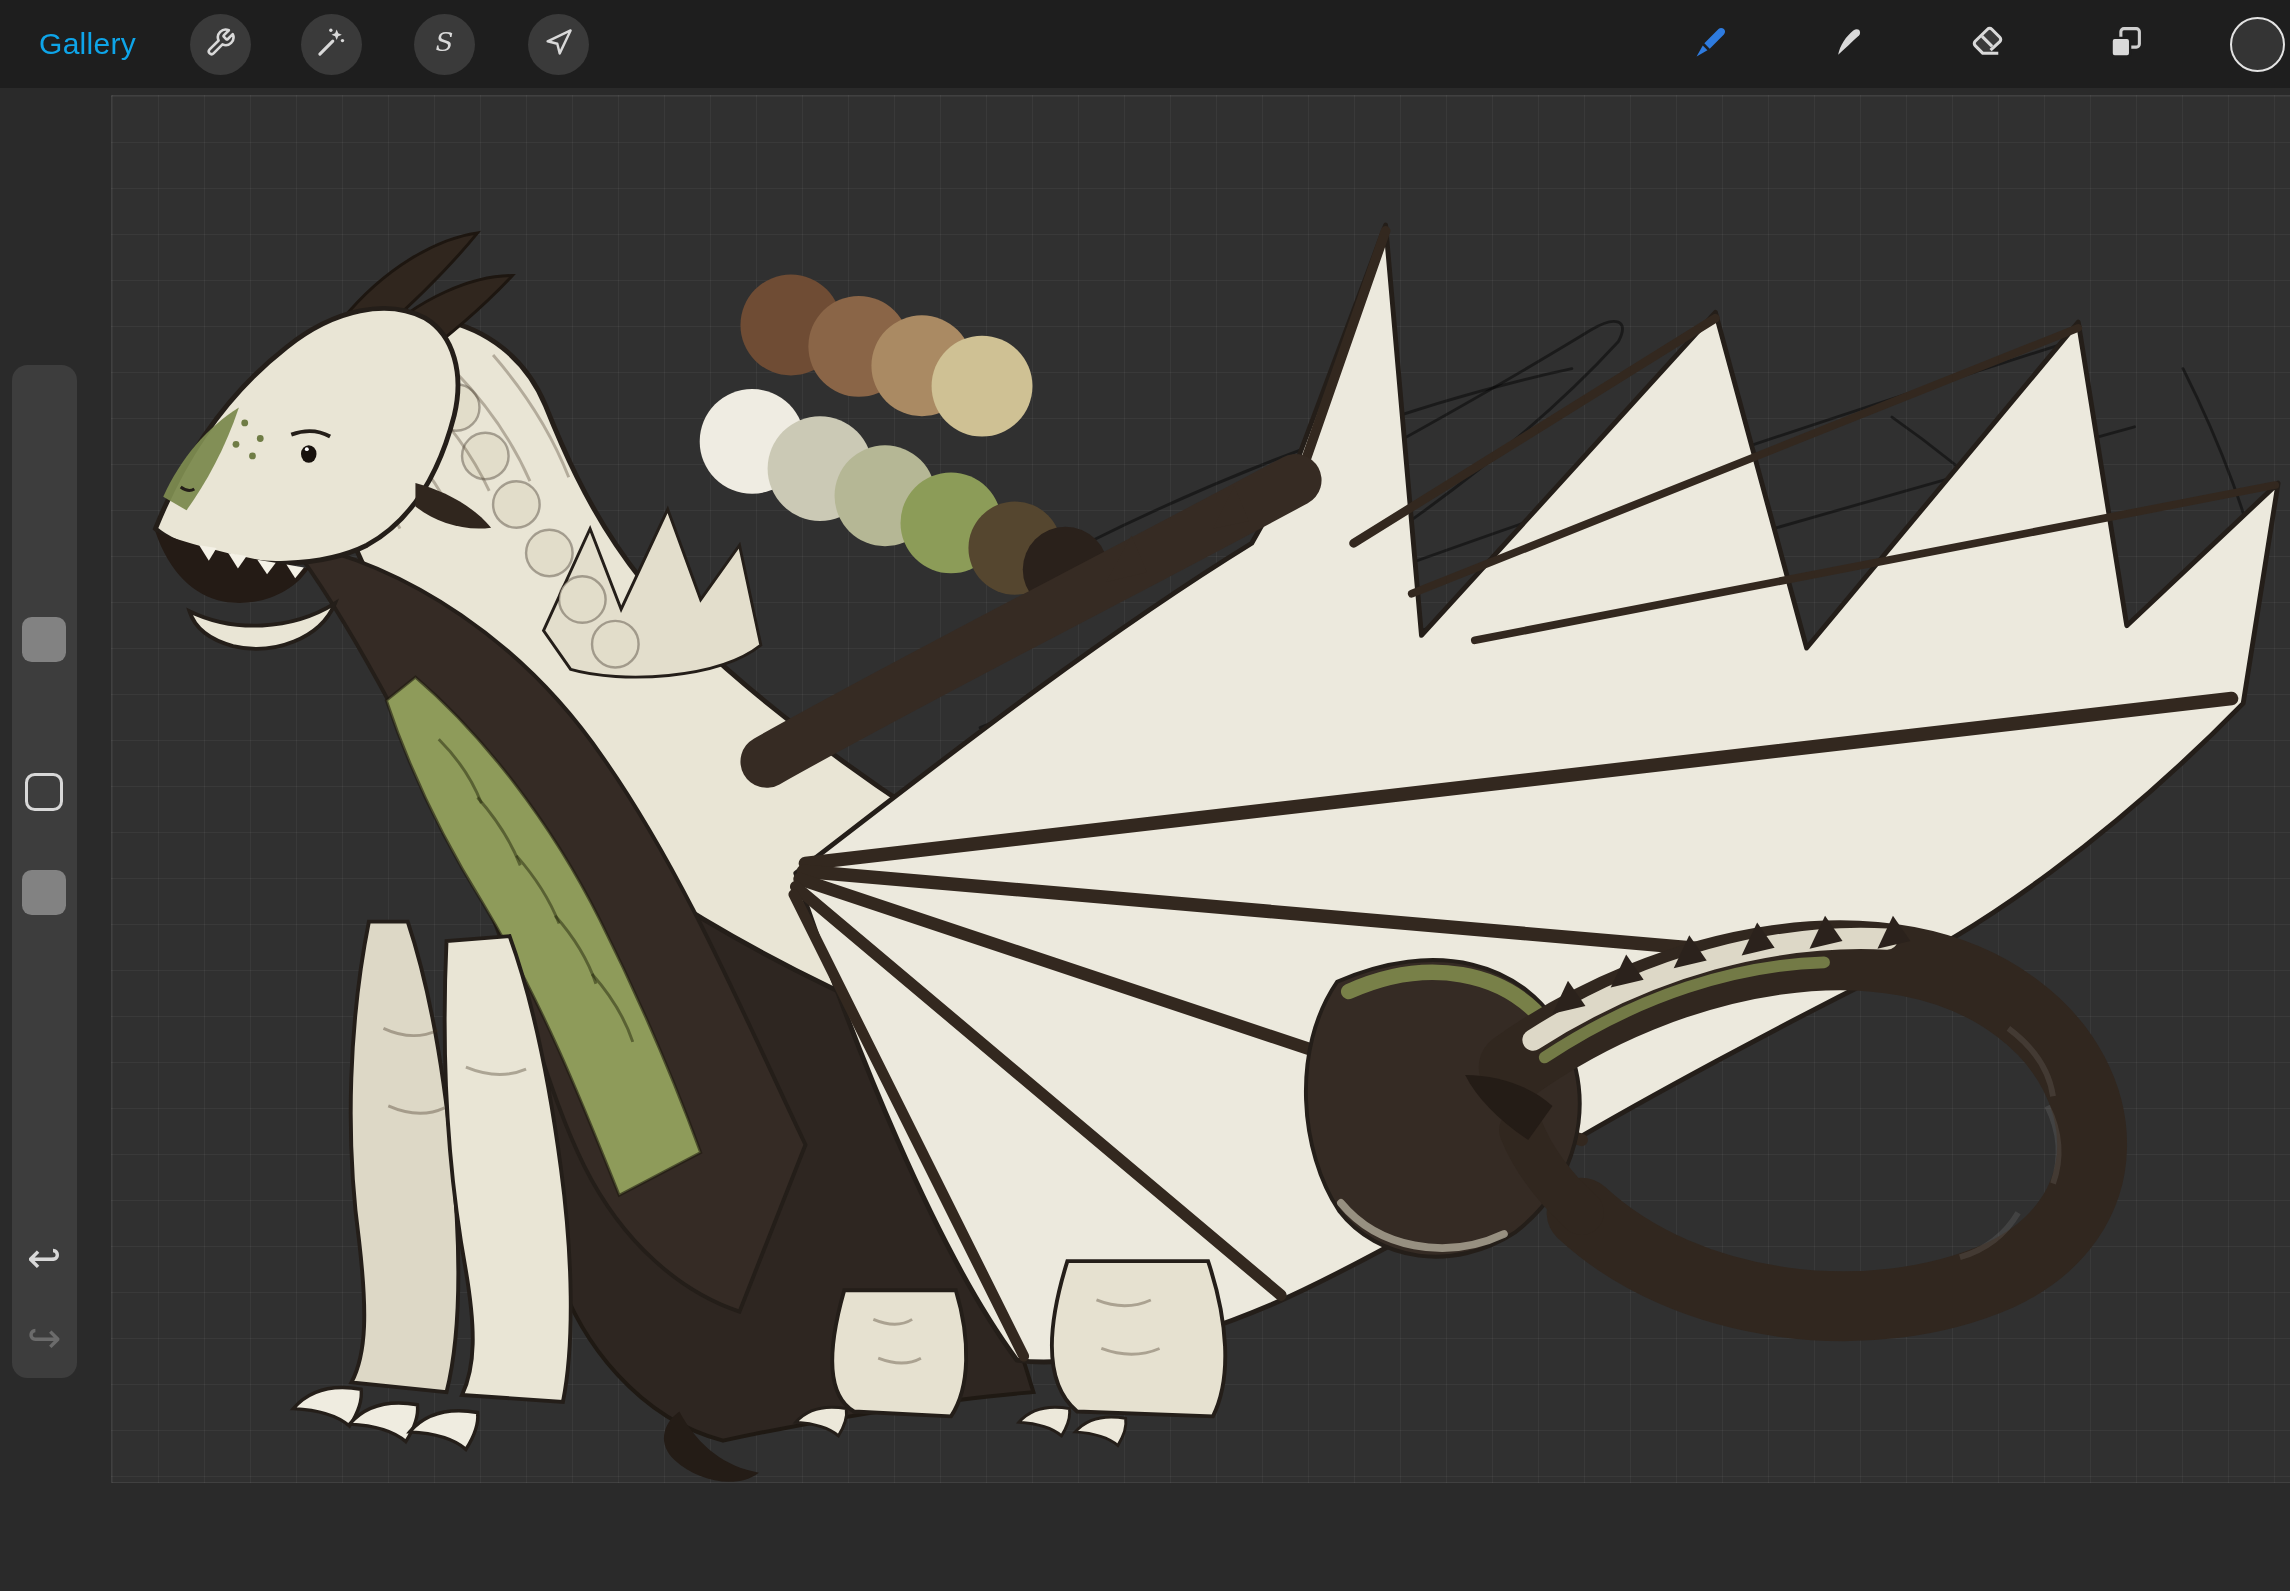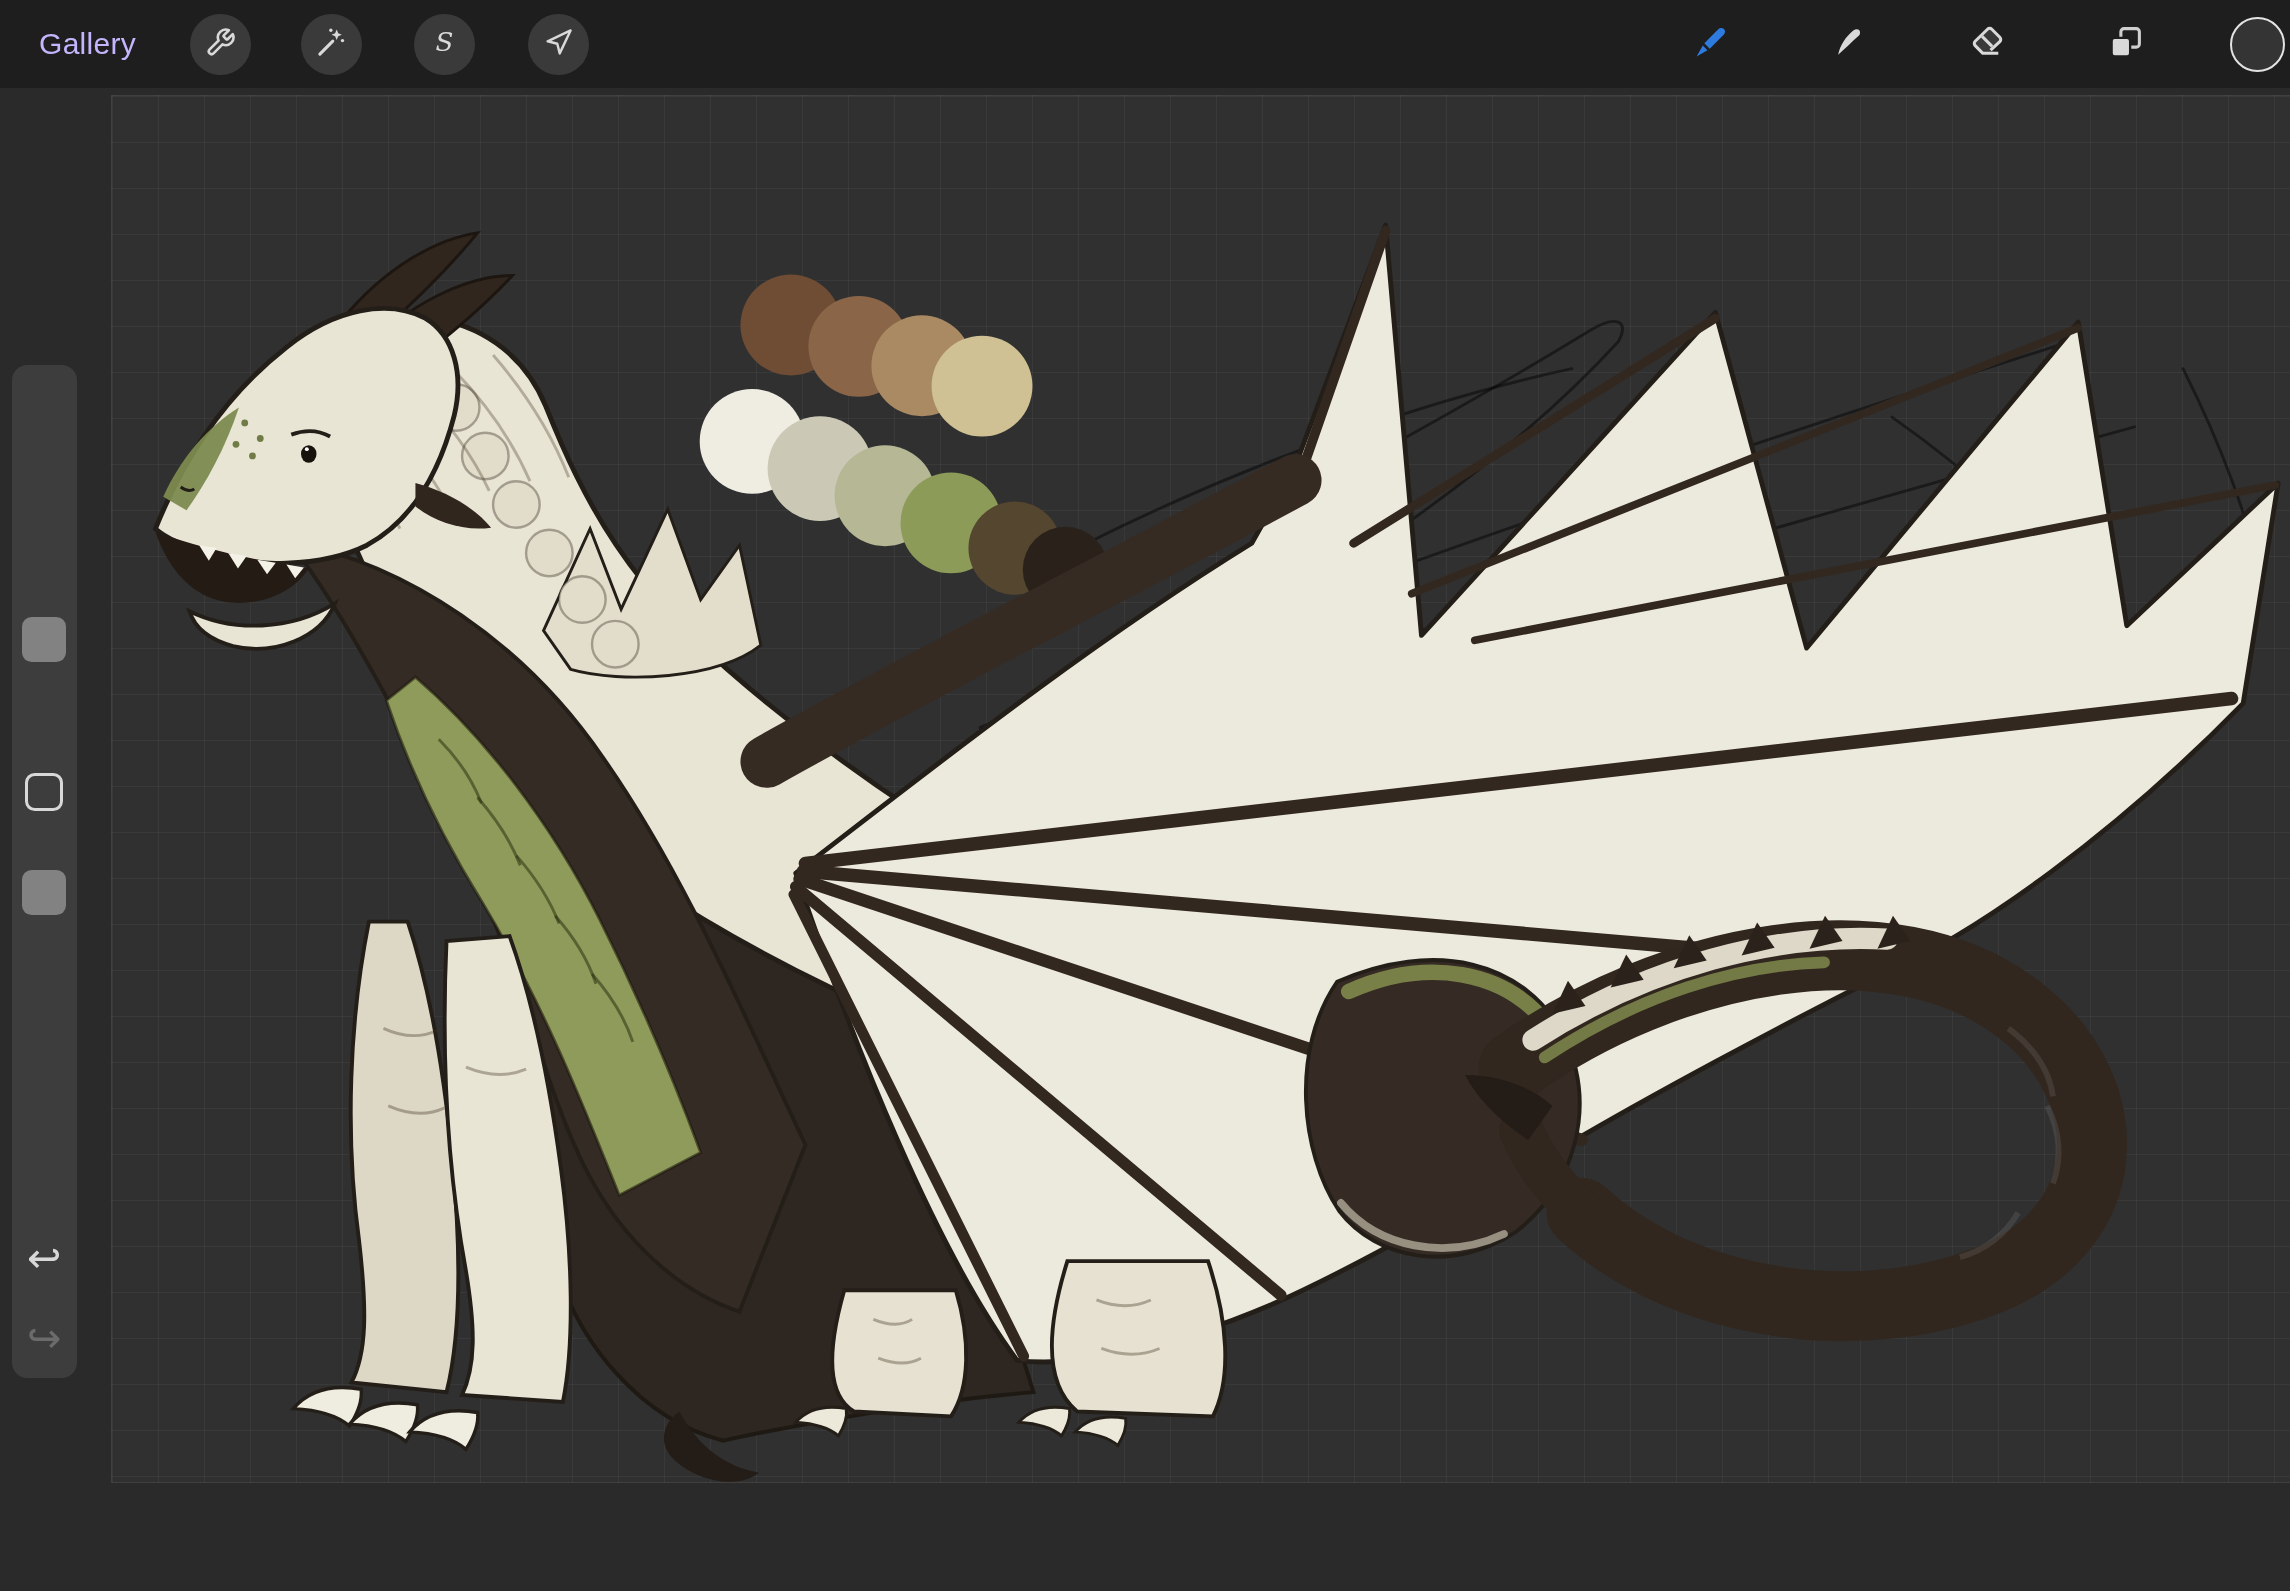--- a/index.html
+++ b/index.html
@@ -13,21 +13,21 @@
     background-image:
       linear-gradient(rgba(255,255,255,0.045) 1px, transparent 1px),
       linear-gradient(90deg, rgba(255,255,255,0.045) 1px, transparent 1px);
     background-size:46px 46px;
     border:1px solid rgba(255,255,255,0.08);}
   .artwork-svg{position:absolute;left:0;top:0;width:2290px;height:1591px;}
 
   
   .toolbar{position:absolute;left:0;top:0;width:2290px;height:88px;background:#1e1e1e;z-index:20;}
   .gallery{position:absolute;left:39px;top:0;height:88px;display:flex;align-items:center;
-    color:#c4b5fd;font-size:30px;letter-spacing:0.3px;}
+    color:#0ea5e9;font-size:30px;letter-spacing:0.3px;}
   .tool-circle{position:absolute;top:13.6px;width:61px;height:61px;border-radius:50%;
     background:#3a3a3a;display:flex;align-items:center;justify-content:center;}
   .tool-plain{position:absolute;top:13.6px;width:61px;height:61px;display:flex;align-items:center;justify-content:center;}
   .color-well{position:absolute;top:16.5px;width:55px;height:55px;border-radius:50%;
     background:#343434;border:2.9px solid #e3e3e3;box-sizing:border-box;}
 
   
   .sidebar{position:absolute;left:11.6px;top:365px;width:65px;height:1013px;z-index:15;
     background:rgba(62,62,62,0.95);border-radius:15.5px;}
   .slider-handle{position:absolute;left:10.7px;width:44px;height:45px;border-radius:9.7px;background:#828282;}

